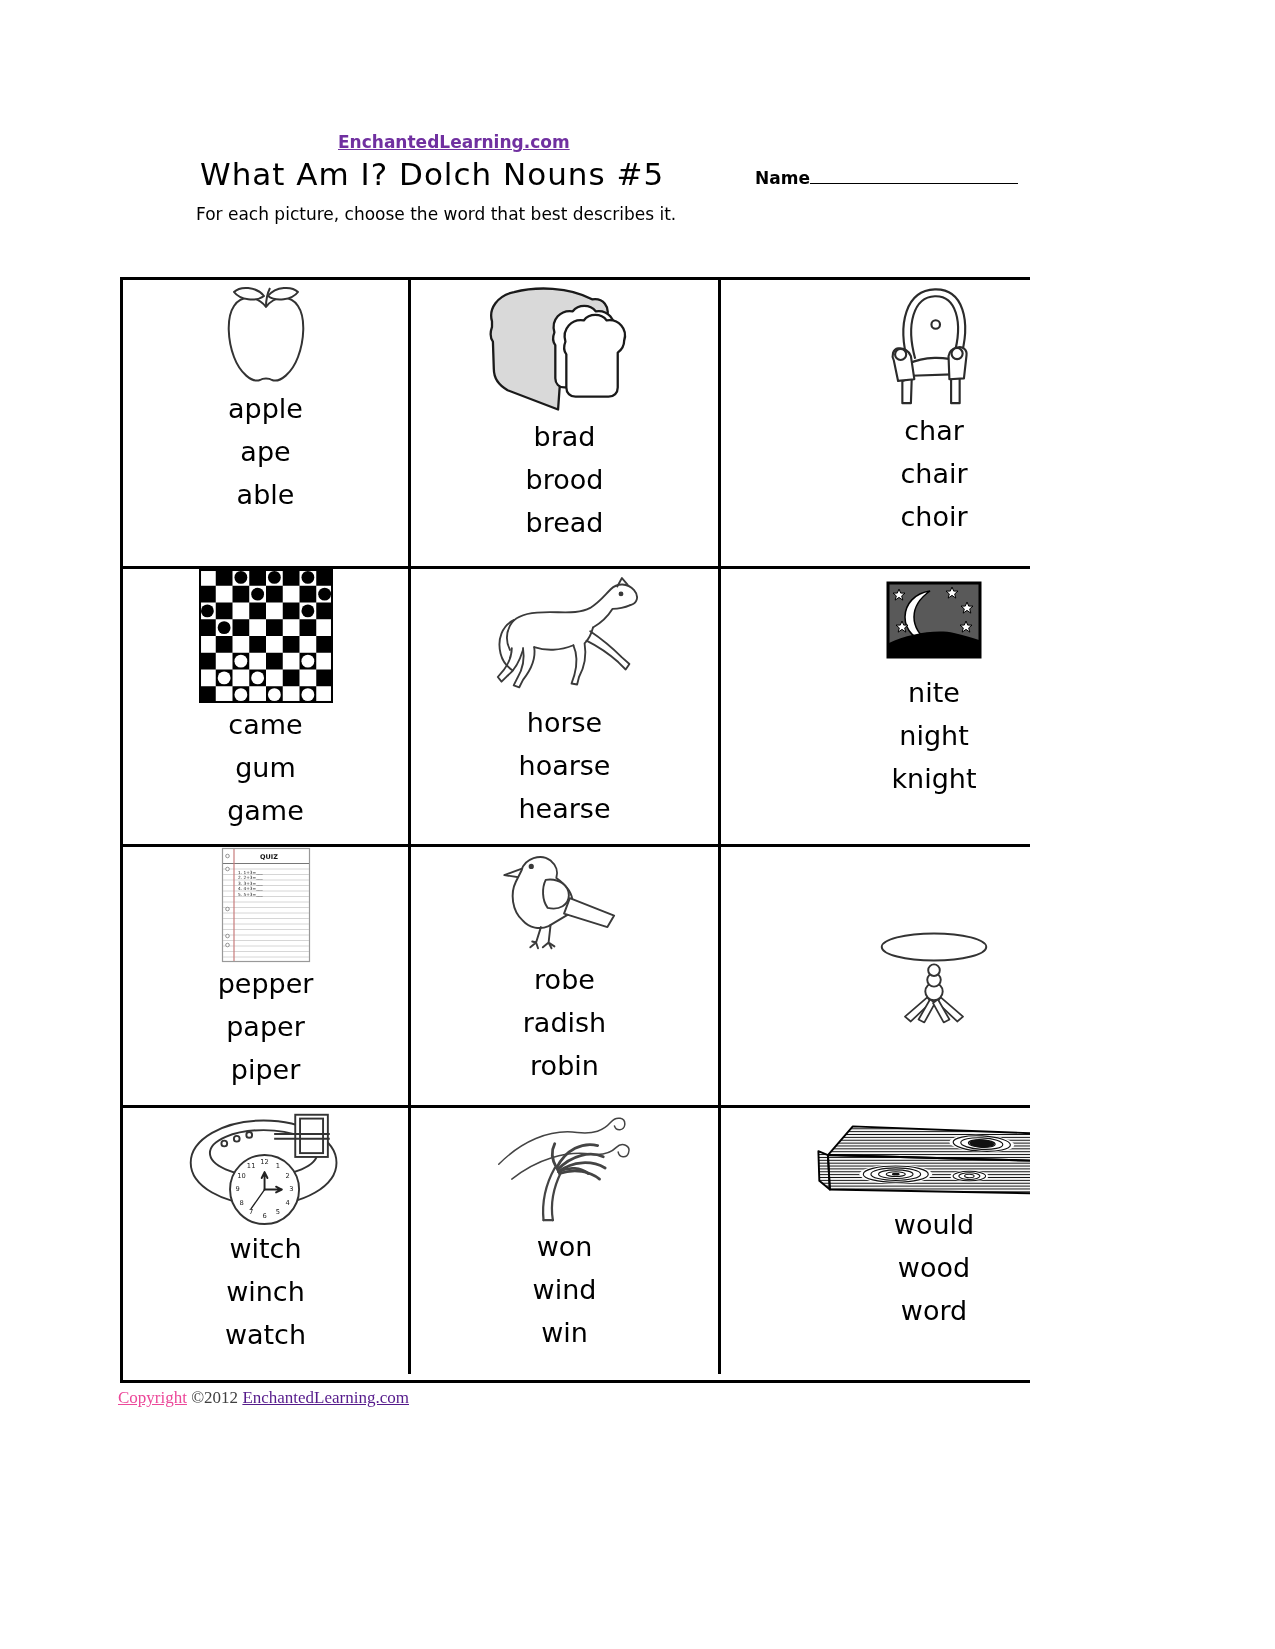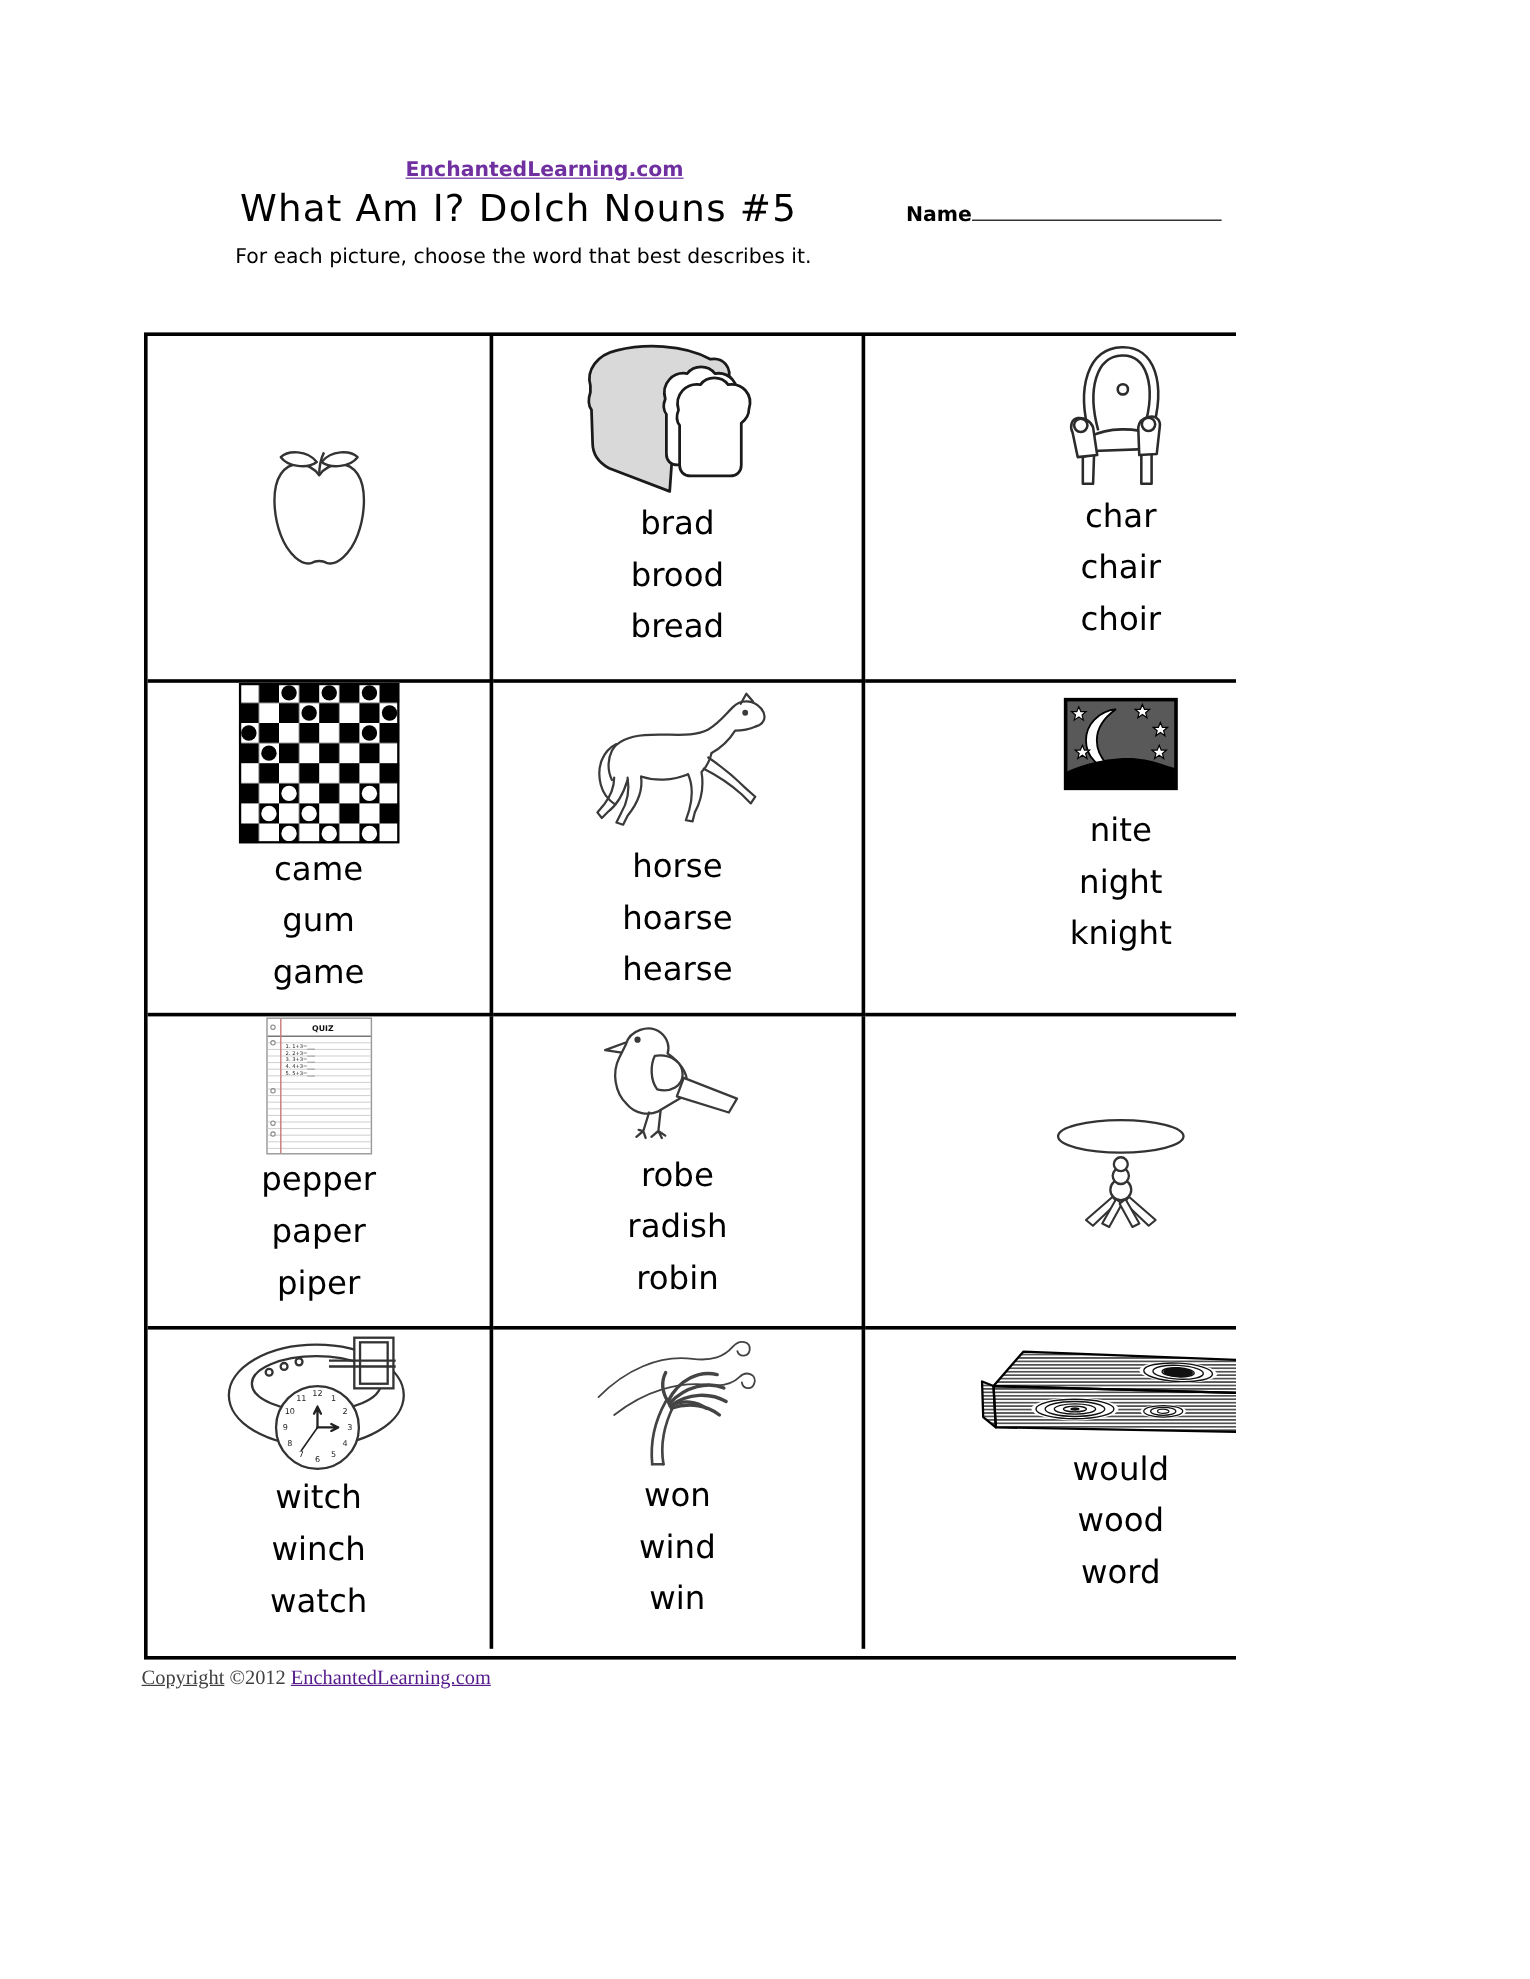--- a/index.html
+++ b/index.html
@@ -21,21 +21,21 @@
   .cell{border-right:3px solid #000;border-bottom:3px solid #000;box-sizing:border-box;
         display:flex;flex-direction:column;align-items:center;}
   .cell:nth-child(3n){border-right:none;}
   .cell:nth-child(n+10){border-bottom:none;}
   .pic{flex:1;display:flex;align-items:center;justify-content:center;min-height:0;}
   .words{text-align:center;font-size:27px;line-height:43px;}
   .word{cursor:pointer;}
 
   .footer{position:absolute;left:118px;top:1388px;font-family:"Liberation Serif",serif;
           font-size:17px;}
-  .footer .c-link{color:#404040;text-decoration:underline;cursor:pointer;}
+  .footer .c-link{color:#ec4899;text-decoration:underline;cursor:pointer;}
   .footer .year{color:#404040;}
   .footer .site2{color:#551A8B;text-decoration:underline;cursor:pointer;}
 </style>
 </head>
 <body>
 
 <div class="page">
 
   <div class="site-link">EnchantedLearning.com</div>
   <div class="title">What Am I? Dolch Nouns #5</div>
@@ -49,20 +49,25 @@
     <div class="cell">
       <div class="pic">
         <svg width="88" height="102" viewBox="0 0 88 102">
           <g fill="#fff" stroke="#333" stroke-width="2" stroke-linejoin="round">
             <path d="M44,24 C36,13 20,11 12,23 C4,35 6,58 12,74 C18,90 30,100 38,97 C41,95 47,95 50,97 C58,100 70,90 76,74 C82,58 84,35 76,23 C68,11 52,13 44,24 Z"></path>
             <path d="M44,24 C44,17 45,11 48,5" fill="none"></path>
             <path d="M42,13 C34,3 18,3 12,9 C18,17 34,19 42,13 Z"></path>
             <path d="M46,13 C54,3 70,3 76,9 C70,17 54,19 46,13 Z"></path>
           </g>
         </svg>
+      </div>
+      <div class="words" style="padding-bottom:50px">
+        <div class="word">apple</div>
+        <div class="word">ape</div>
+        <div class="word">able</div>
       </div>
     </div>
 
     <div class="cell">
       <div class="pic">
         <svg width="175" height="134" viewBox="0 0 190 146">
           <g stroke="#1a1a1a" stroke-width="2.5" stroke-linejoin="round">
             <path fill="#d9d9d9" d="M40,12 C22,16 12,30 16,44 L16,50 C14,56 14,62 17,66 L18,96 C18,106 24,114 33,119 L88,140 L90,112 L90,78 C87,72 87,66 90,61 C88,48 98,38 110,40 C116,32 129,32 135,40 L141,40 C145,28 137,18 125,20 C100,6 64,6 40,12 Z"></path>
             <path fill="#fff" transform="translate(-12,-10)" d="M96,66 C92,52 103,41 116,43 C122,35 135,35 141,43 C154,41 164,52 160,65 C160,70 157,75 153,78 L153,116 C153,122 149,126 143,126 L107,126 C101,126 97,122 97,116 L97,80 C94,76 94,71 96,66 Z"></path>
             <path fill="#fff" d="M96,66 C92,52 103,41 116,43 C122,35 135,35 141,43 C154,41 164,52 160,65 C160,70 157,75 153,78 L153,116 C153,122 149,126 143,126 L107,126 C101,126 97,122 97,116 L97,80 C94,76 94,71 96,66 Z"></path>

